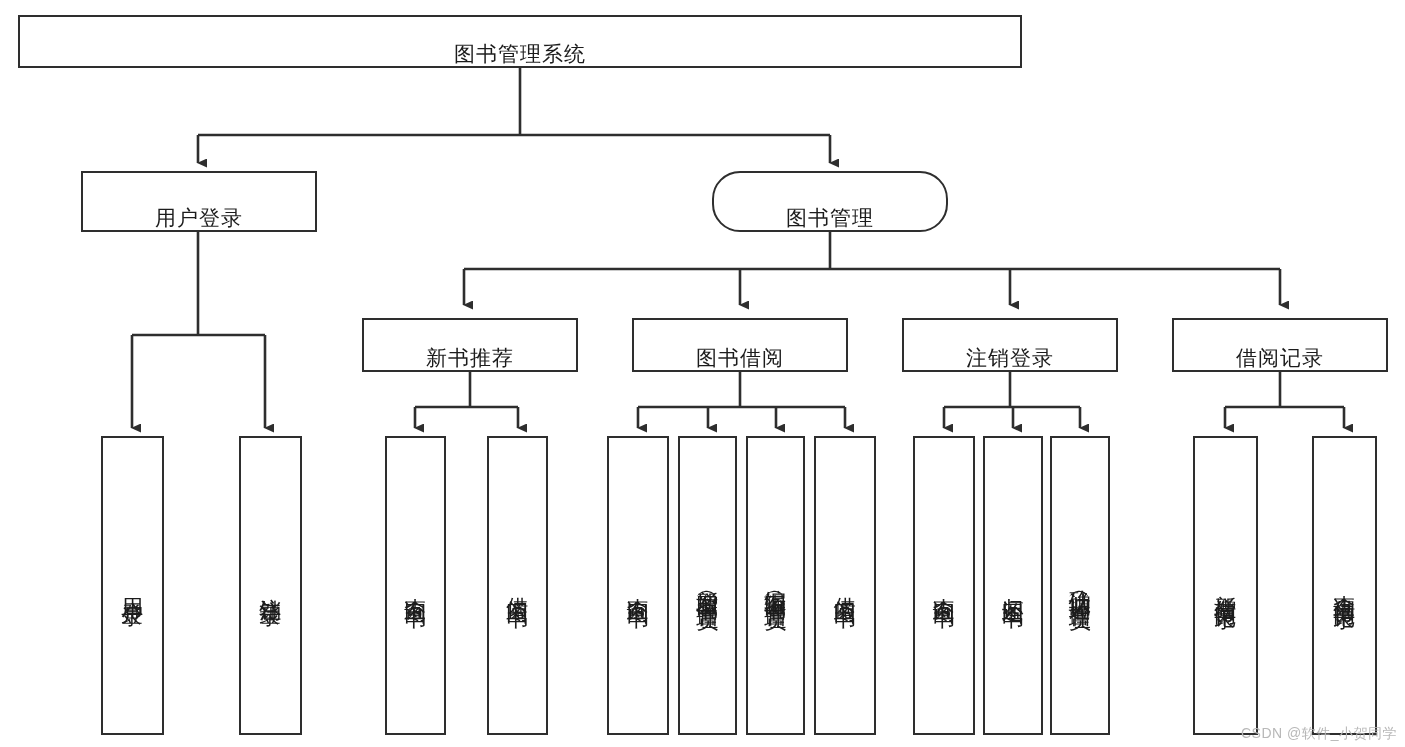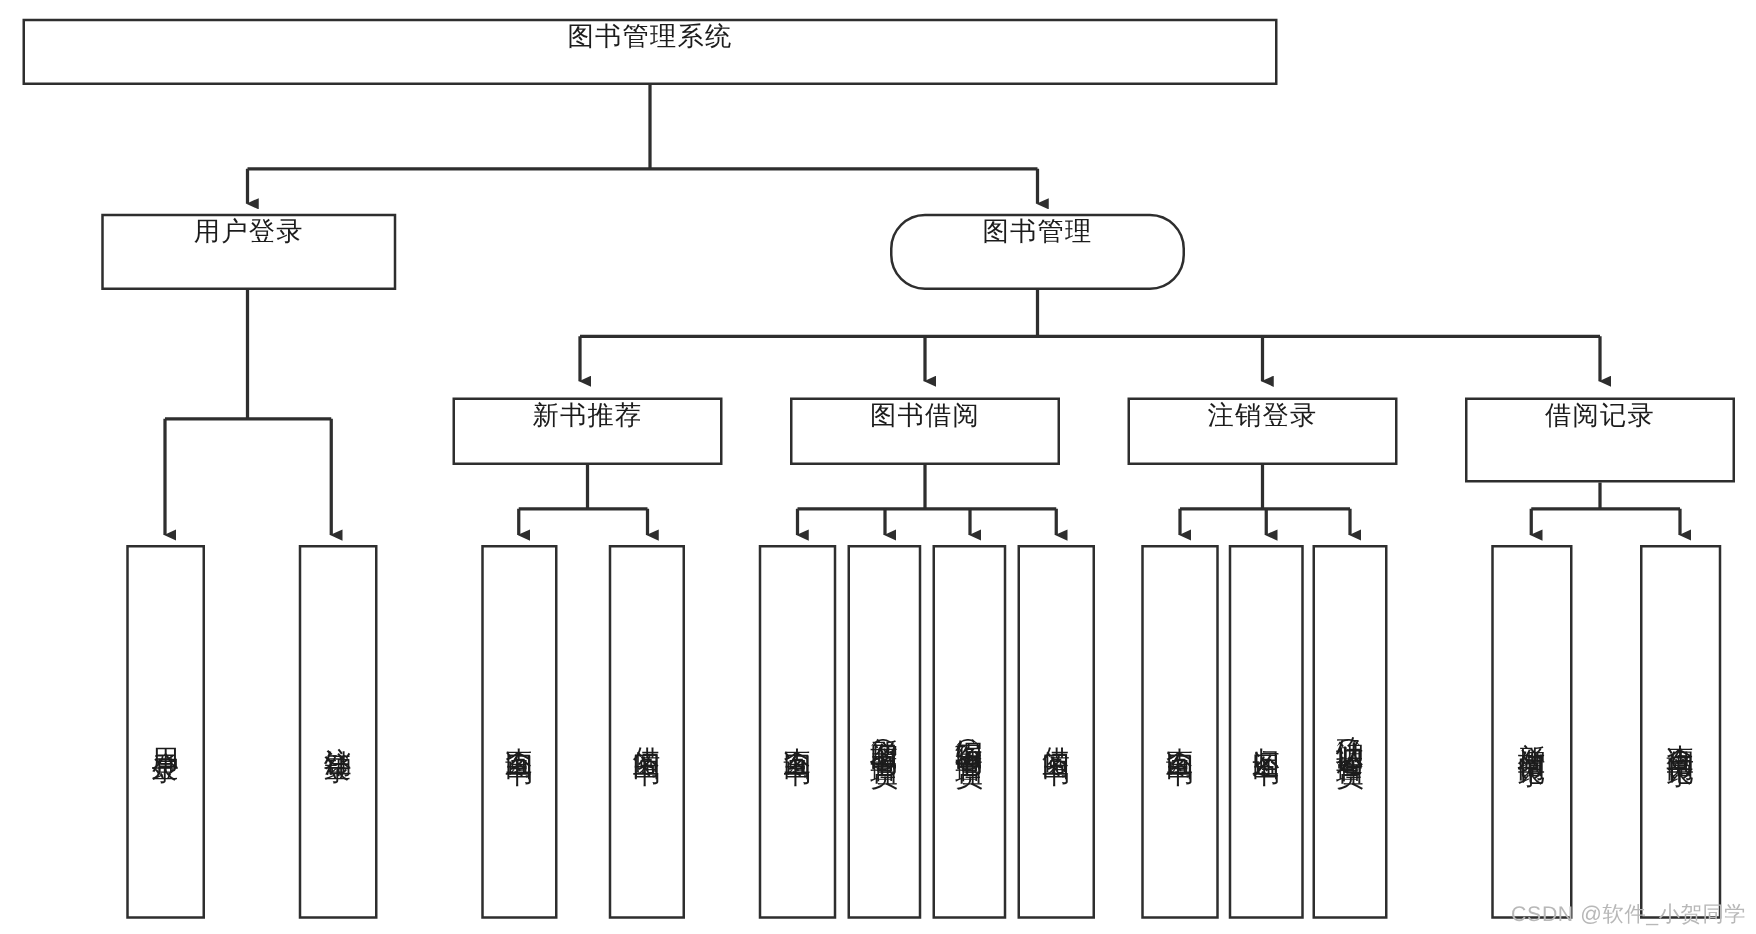--- a/index.html
+++ b/index.html
@@ -26,21 +26,21 @@
     width: 1405px;
     height: 747px;
     pointer-events: none;
   }
   .node {
     position: absolute;
     box-sizing: border-box;
     border: 2.5px solid #2e2e2e;
     background: #ffffff;
     display: flex;
-    align-items: flex-start;
+    align-items: flex-end;
     justify-content: center;
     color: #1c1c1c;
     z-index: 2;
   }
   .node-label {
     display: block;
     letter-spacing: 1px;
   }
   .node.horizontal .node-label {
     font-size: 21px;
@@ -57,21 +57,21 @@
     font-size: 22px;
     line-height: 1.25;
     letter-spacing: 3px;
     text-align: center;
     max-height: 284px;
   }
   #watermark {
     position: absolute;
     right: 8px;
     bottom: 4px;
-    font-size: 17px;
+    font-size: 14px;
     color: #b8b8b8;
     letter-spacing: 0.5px;
     z-index: 5;
     white-space: nowrap;
   }
 </style>
 </head>
 <body>
 
 <div id="diagram-root">
@@ -139,21 +139,21 @@
 
   <div class="node horizontal" style="left:632px; top:318px; width:216px; height:54px;">
     <span class="node-label">图书借阅</span>
   </div>
   <div class="node horizontal" style="left:362px; top:318px; width:216px; height:54px;">
     <span class="node-label">新书推荐</span>
   </div>
   <div class="node horizontal" style="left:902px; top:318px; width:216px; height:54px;">
     <span class="node-label">注销登录</span>
   </div>
-  <div class="node horizontal" style="left:1172px; top:318px; width:216px; height:68px;">
+  <div class="node horizontal" style="left:1172px; top:318px; width:216px; height:54px;">
     <span class="node-label">借阅记录</span>
   </div>
 
   <div class="node vertical" style="left:101px; top:436px; width:63px; height:299px;">
     <span class="node-label">用户登录</span>
   </div>
   <div class="node vertical" style="left:239px; top:436px; width:63px; height:299px;">
     <span class="node-label">注销登录</span>
   </div>
 

